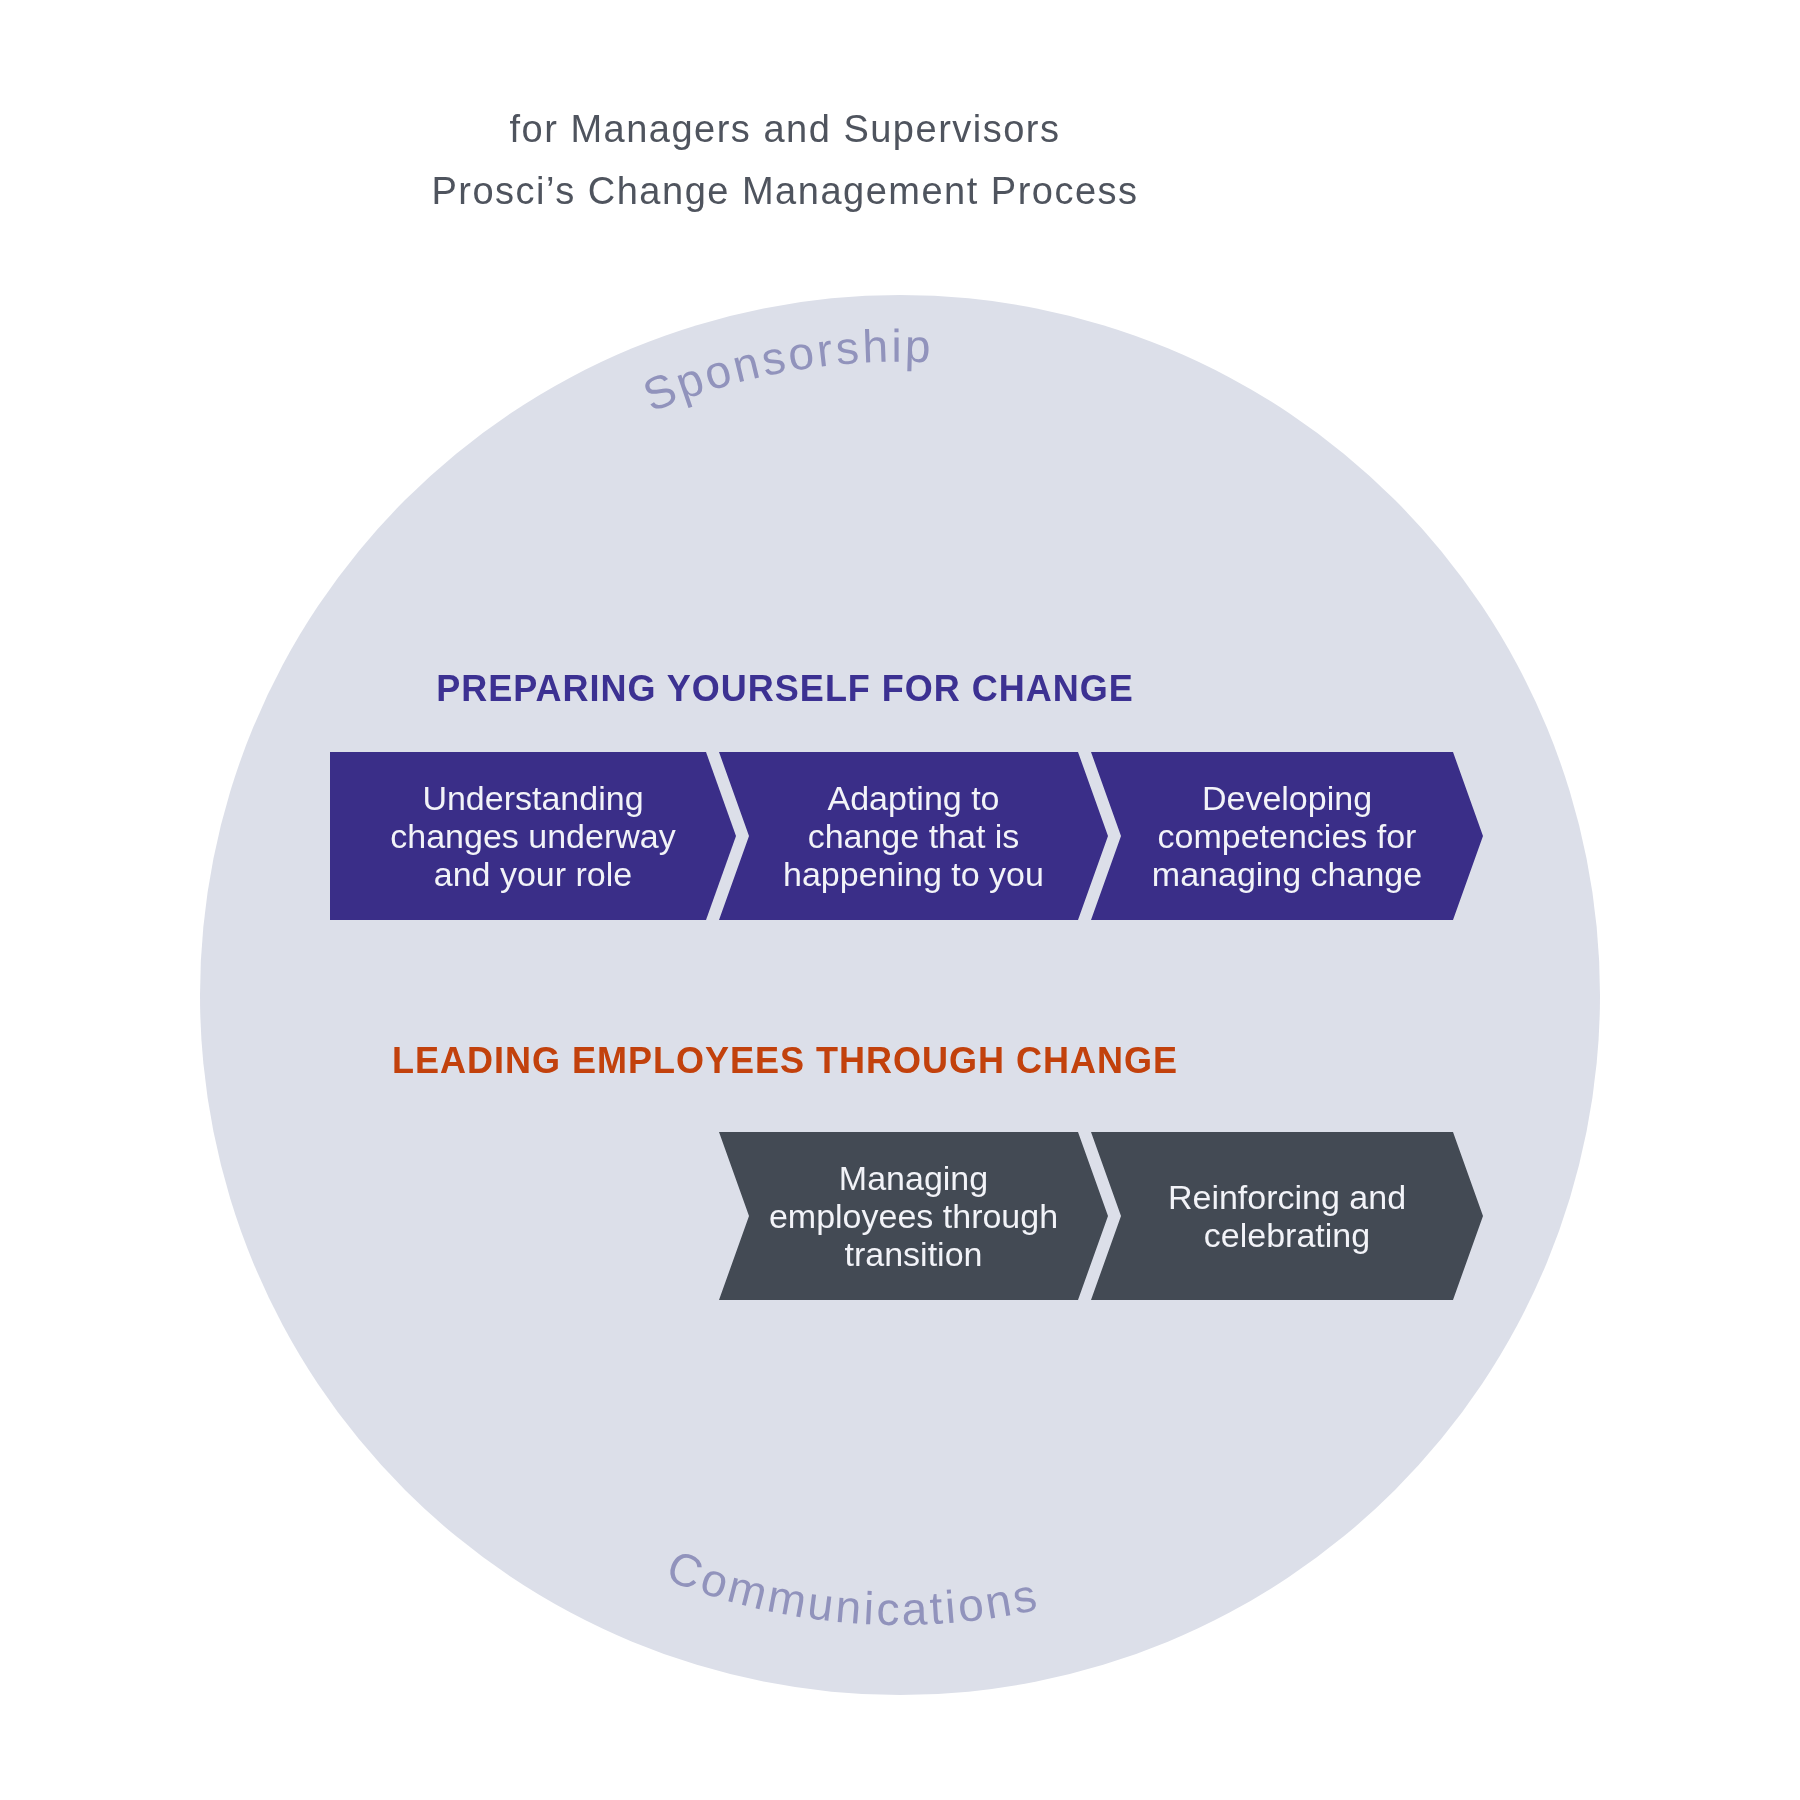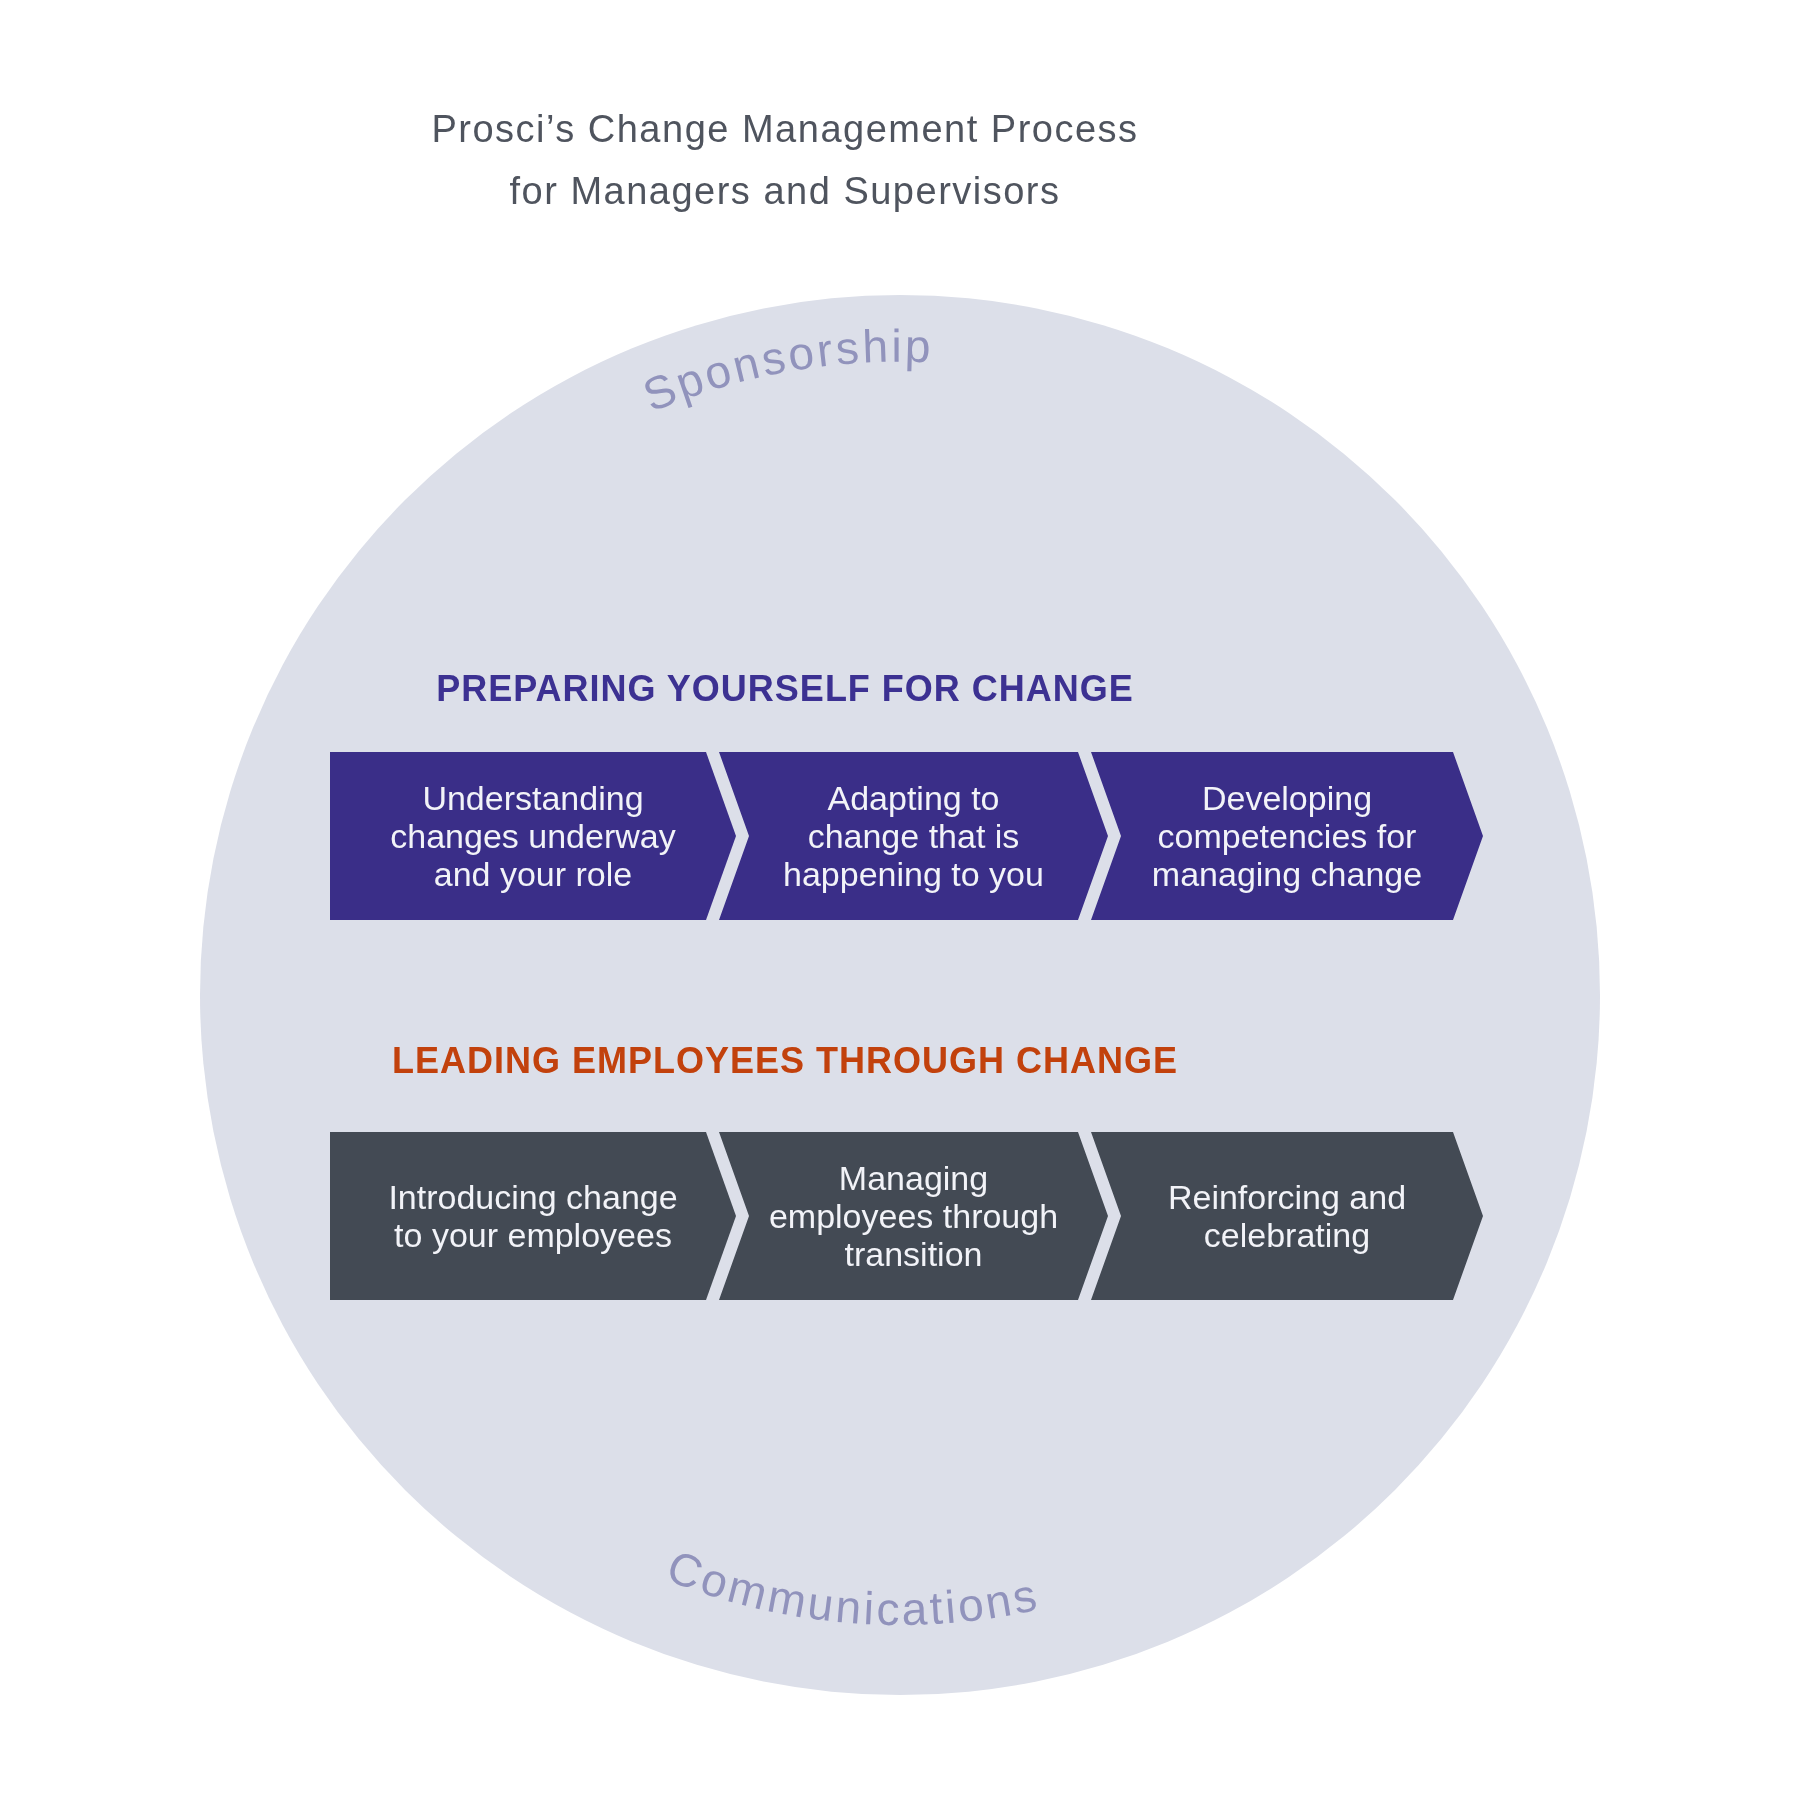--- a/index.html
+++ b/index.html
@@ -44,22 +44,22 @@
     clip-path:polygon(0 0, calc(100% - 30px) 0, 100% 50%, calc(100% - 30px) 100%, 0 100%);}
   .step-2{left:389px;width:389px;
     clip-path:polygon(0 0, calc(100% - 30px) 0, 100% 50%, calc(100% - 30px) 100%, 0 100%, 30px 50%);}
   .step-3{left:761px;width:392px;
     clip-path:polygon(0 0, calc(100% - 30px) 0, 100% 50%, calc(100% - 30px) 100%, 0 100%, 30px 50%);}
 </style>
 </head>
 <body>
 
 <div class="title">
+  <div>for Managers and Supervisors</div>
   <div>Prosci’s Change Management Process</div>
-  <div>for Managers and Supervisors</div>
 </div>
 
 <div class="big-circle"></div>
 
 <svg class="arc-svg" viewBox="0 0 1800 1800">
   <defs>
     <path id="arc-top" d="M 287 831 A 635 635 0 0 1 1513 831" fill="none"></path>
     <path id="arc-bottom" d="M 293 1158 A 628 628 0 0 0 1507 1158" fill="none"></path>
   </defs>
   <text class="arc-label">
@@ -86,24 +86,20 @@
   <div class="step step-2">
     <div class="step-label">Adapting to
 change that is
 happening to you</div>
   </div>
 </div>
 
 <div class="section-heading heading-2">LEADING EMPLOYEES THROUGH CHANGE</div>
 
 <div class="arrow-row row-2">
-  <div class="step step-1">
-    <div class="step-label">Introducing change
-to your employees</div>
-  </div>
   <div class="step step-3">
     <div class="step-label">Reinforcing and
 celebrating</div>
   </div>
   <div class="step step-2">
     <div class="step-label">Managing
 employees through
 transition</div>
   </div>
 </div>

